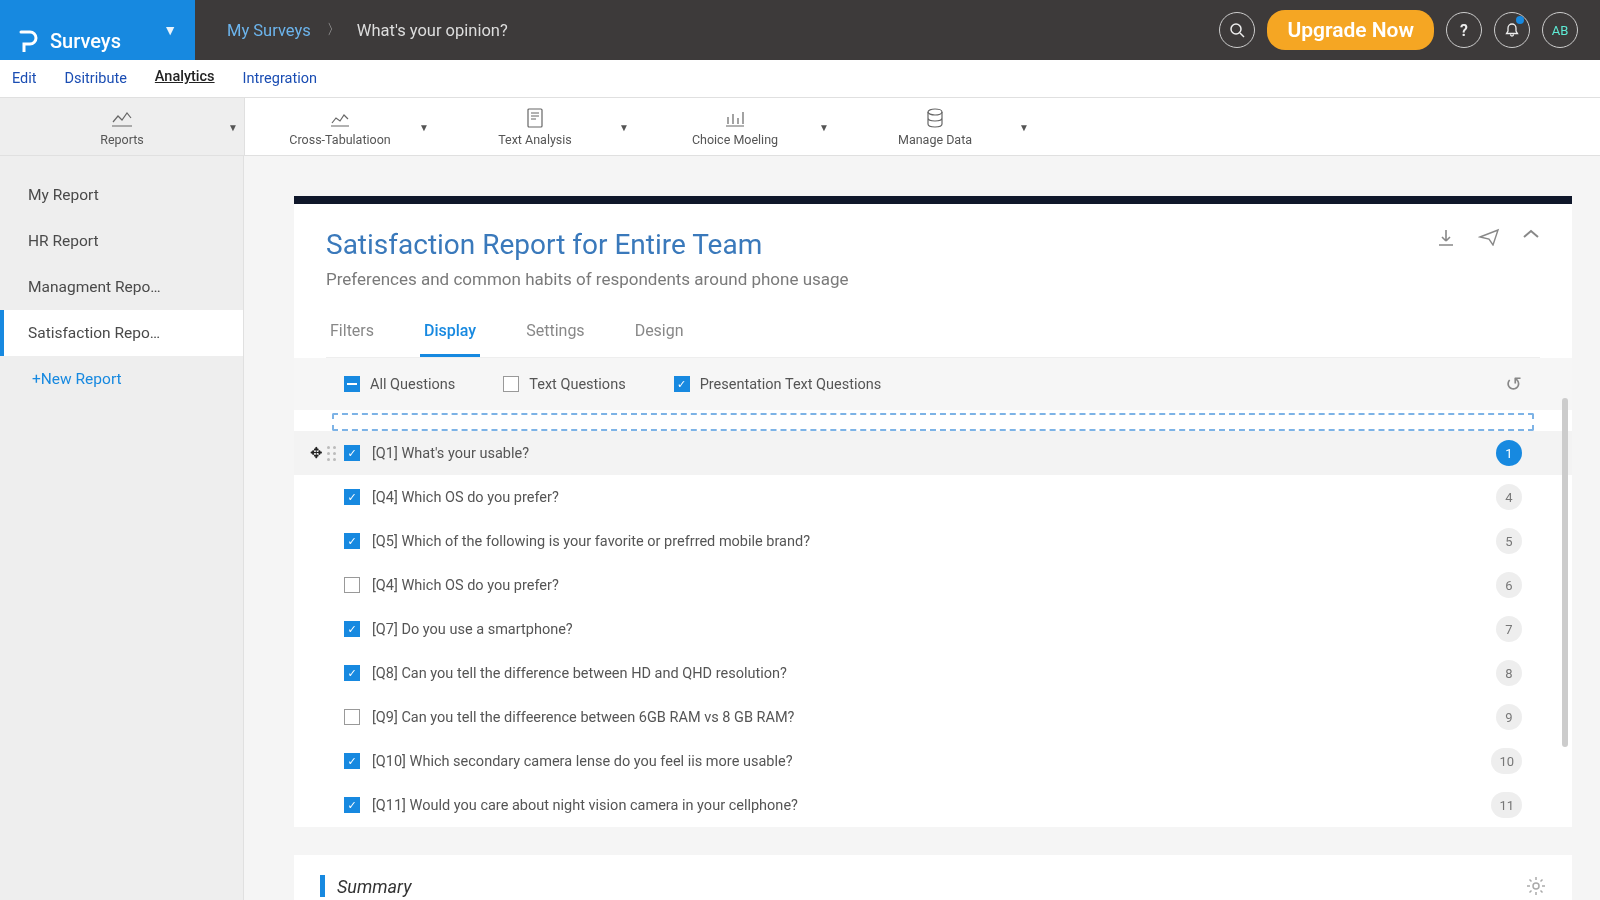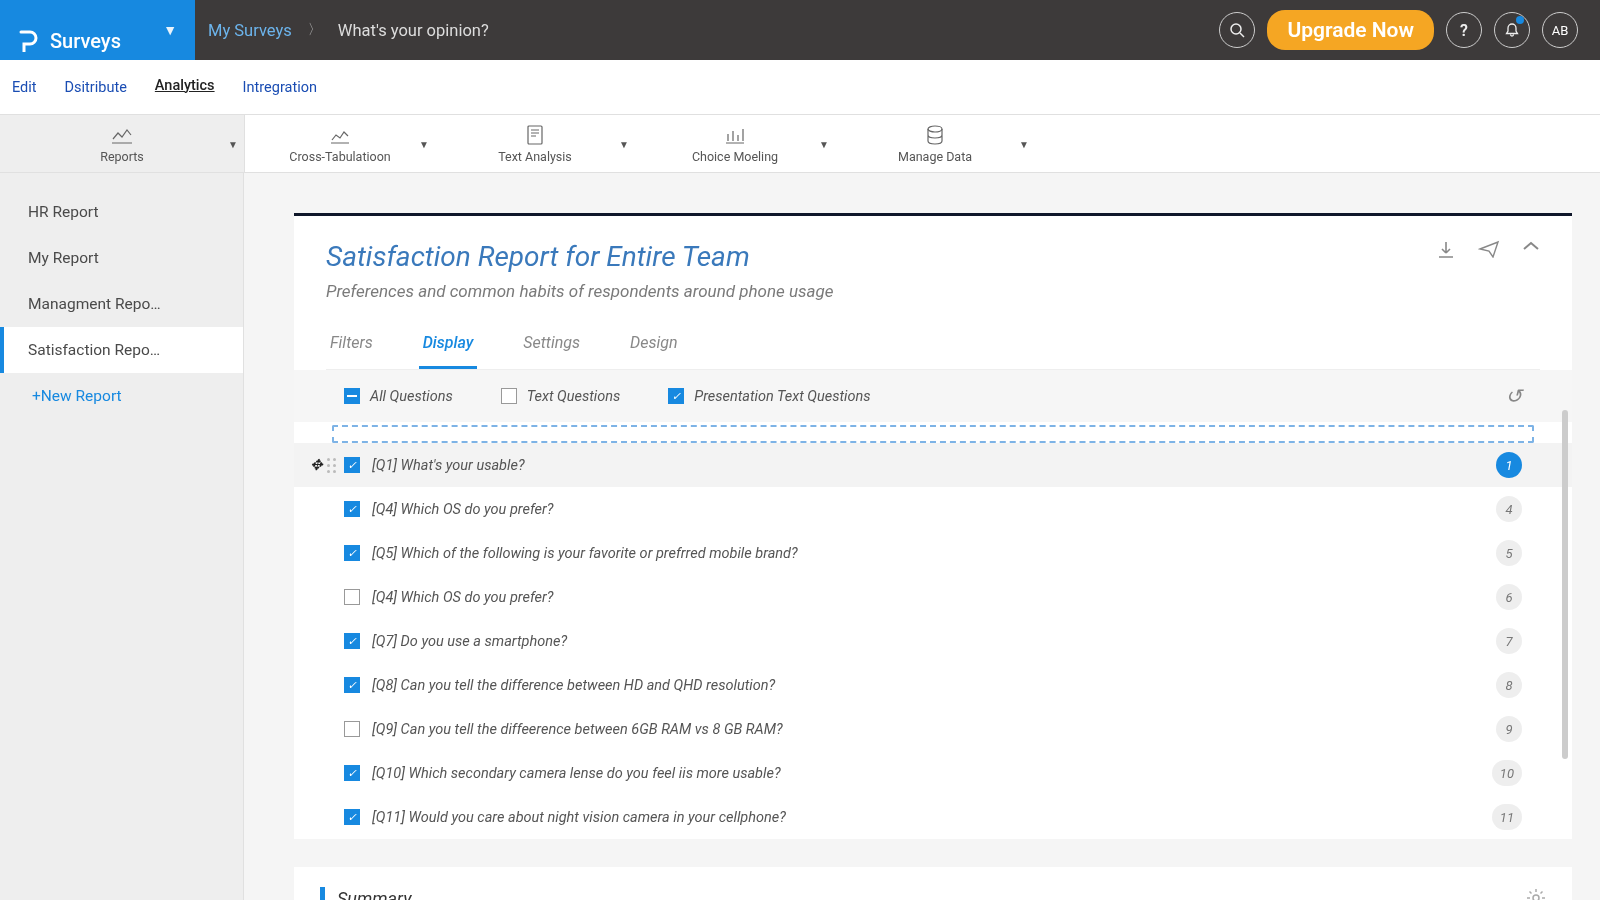--- a/index.html
+++ b/index.html
@@ -3,31 +3,31 @@
 <meta charset="utf-8">
 <style>
 * { margin: 0; padding: 0; box-sizing: border-box; font-family: -apple-system, BlinkMacSystemFont, "Segoe UI", Roboto, sans-serif; }
 body { width: 1600px; height: 900px; overflow: hidden; background: #f5f5f5; }
 
 
 .topbar { height: 60px; background: #3d3a3a; display: flex; align-items: stretch; }
 .topbar-brand { width: 195px; background: #1789e0; display: flex; align-items: center; padding: 0 18px; color: #fff; font-size: 20px; justify-content: space-between; }
 .topbar-brand .logo { display: flex; align-items: center; gap: 12px; font-weight: 500; margin-top: 22px; }
 .topbar-brand .chev { font-size: 14px; opacity: 0.9; }
-.breadcrumb { flex: 1; display: flex; align-items: center; padding: 0 13px; gap: 16px; color: #ddd; font-size: 16.5px; }
+.breadcrumb { flex: 1; display: flex; align-items: center; padding: 0 32px; gap: 16px; color: #ddd; font-size: 16.5px; }
 .breadcrumb .root { color: #6cb4ec; }
 .breadcrumb .sep { color: #aaa; font-size: 14px; }
 .topbar-actions { display: flex; align-items: center; gap: 12px; padding-right: 22px; }
 .icon-circle { width: 36px; height: 36px; border: 1.5px solid #ccc; border-radius: 50%; display: flex; align-items: center; justify-content: center; color: #eee; cursor: pointer; position: relative; }
 .upgrade-btn { background: #f5a623; color: #fff; border: none; border-radius: 18px; padding: 8px 20px; font-size: 21px; font-weight: 600; cursor: pointer; }
 .notif-dot { position: absolute; top: 3px; right: 5px; width: 8px; height: 8px; background: #1789e0; border-radius: 50%; }
-.avatar { width: 36px; height: 36px; border: 1.5px solid #ccc; border-radius: 50%; display:flex; align-items:center; justify-content:center; color:#ffffff; font-size:13px; }
-
-
-.subnav { height: 55px; background: #fff; display: flex; align-items: center; padding: 0 12px; gap: 28px; font-size: 14.5px; border-bottom: 1px solid #e0e0e0; }
+.avatar { width: 36px; height: 36px; border: 1.5px solid #ccc; border-radius: 50%; display:flex; align-items:center; justify-content:center; color:#5eead4; font-size:13px; }
+
+
+.subnav { height: 38px; background: #fff; display: flex; align-items: center; padding: 0 12px; gap: 28px; font-size: 14.5px; border-bottom: 1px solid #e0e0e0; }
 .subnav a { color: #1a4db3; cursor: pointer; }
 .subnav a.active { color: #222; font-weight: 500; text-decoration: underline; position: relative; top: -2px; }
 
 
 .ribbon { height: 58px; background: #fff; border-bottom: 1px solid #e0e0e0; display: flex; align-items: stretch; }
 .ribbon-item { display:flex; flex-direction:column; align-items:center; justify-content:center; color:#555; font-size:12.5px; padding: 0 24px; position:relative; cursor:pointer; }
 .ribbon-item.active { background:#eeeeee; }
 .ribbon-item .ricon { height: 22px; display:flex; align-items:center; justify-content:center; margin-bottom: 3px; }
 .ribbon-chev { position:absolute; right: 6px; top: 50%; transform: translateY(-50%); font-size: 10px; color:#555; }
 .ribbon-sep { width:1px; background:#e0e0e0; }
@@ -35,21 +35,21 @@
 
 .main { display: flex; height: calc(900px - 60px - 38px - 58px); }
 .sidebar { width: 244px; background: #eeeeee; border-right: 1px solid #e0e0e0; padding-top: 16px; }
 .sidebar-list { list-style:none; }
 .sidebar-item { padding: 14px 28px; color: #4a4a4a; font-size: 15.5px; cursor:pointer; white-space: nowrap; overflow: hidden; text-overflow: ellipsis; }
 .sidebar-item.selected { background:#fff; border-left: 4px solid #1789e0; padding-left: 24px; }
 .new-report { color:#1789e0; font-size:15.5px; padding: 14px 32px; cursor:pointer; }
 
 
 .content { flex:1; overflow-y:auto; padding: 40px 28px 0 50px; }
-.report-card { background:#fff; border-top: 3px solid #0f172a; padding: 24px 32px 0 32px; margin-bottom: 28px; position: relative; font-style: italic; }
+.report-card { background:#fff; border-top: 8px solid #0f172a; padding: 24px 32px 0 32px; margin-bottom: 28px; position: relative; }
 .report-title { font-size: 28px; font-weight: 400; color:#3a79bb; margin-bottom: 8px; }
 .report-sub { font-size: 17px; color: #7a7a7a; margin-bottom: 24px; }
 .report-actions { position:absolute; top: 24px; right: 32px; display:flex; gap: 22px; color:#777; font-size: 18px; }
 .tabs { display:flex; gap: 42px; border-bottom: 1px solid #eee; }
 .tab { padding: 8px 4px 14px 4px; color:#888; font-size: 16px; cursor:pointer; }
 .tab.active { color:#1789e0; border-bottom: 3px solid #1789e0; font-weight:500; }
 
 .qpanel { margin: 0 -32px; }
 .qpanel-header { background:#f6f6f6; padding: 14px 50px; display:flex; align-items:center; gap: 48px; }
 .chk-group { display:flex; align-items:center; gap: 10px; color:#555; font-size:14.5px; }
@@ -176,22 +176,22 @@
         </svg>
       </span>
     <span>Manage Data</span>
     <span class="ribbon-chev">▼</span>
   </div>
 </div>
 
 <div class="main">
   <div class="sidebar">
     <ul class="sidebar-list" id="sidebar-list">
+        <li class="sidebar-item">My Report</li>
         <li class="sidebar-item">HR Report</li>
-        <li class="sidebar-item">My Report</li>
         <li class="sidebar-item">Managment Repo…</li>
         <li class="sidebar-item selected">Satisfaction Repo…</li>
       </ul>
     <div class="new-report">+New Report</div>
   </div>
 
   <div class="content">
     <div class="report-card">
       <div class="report-actions">
         <span>

